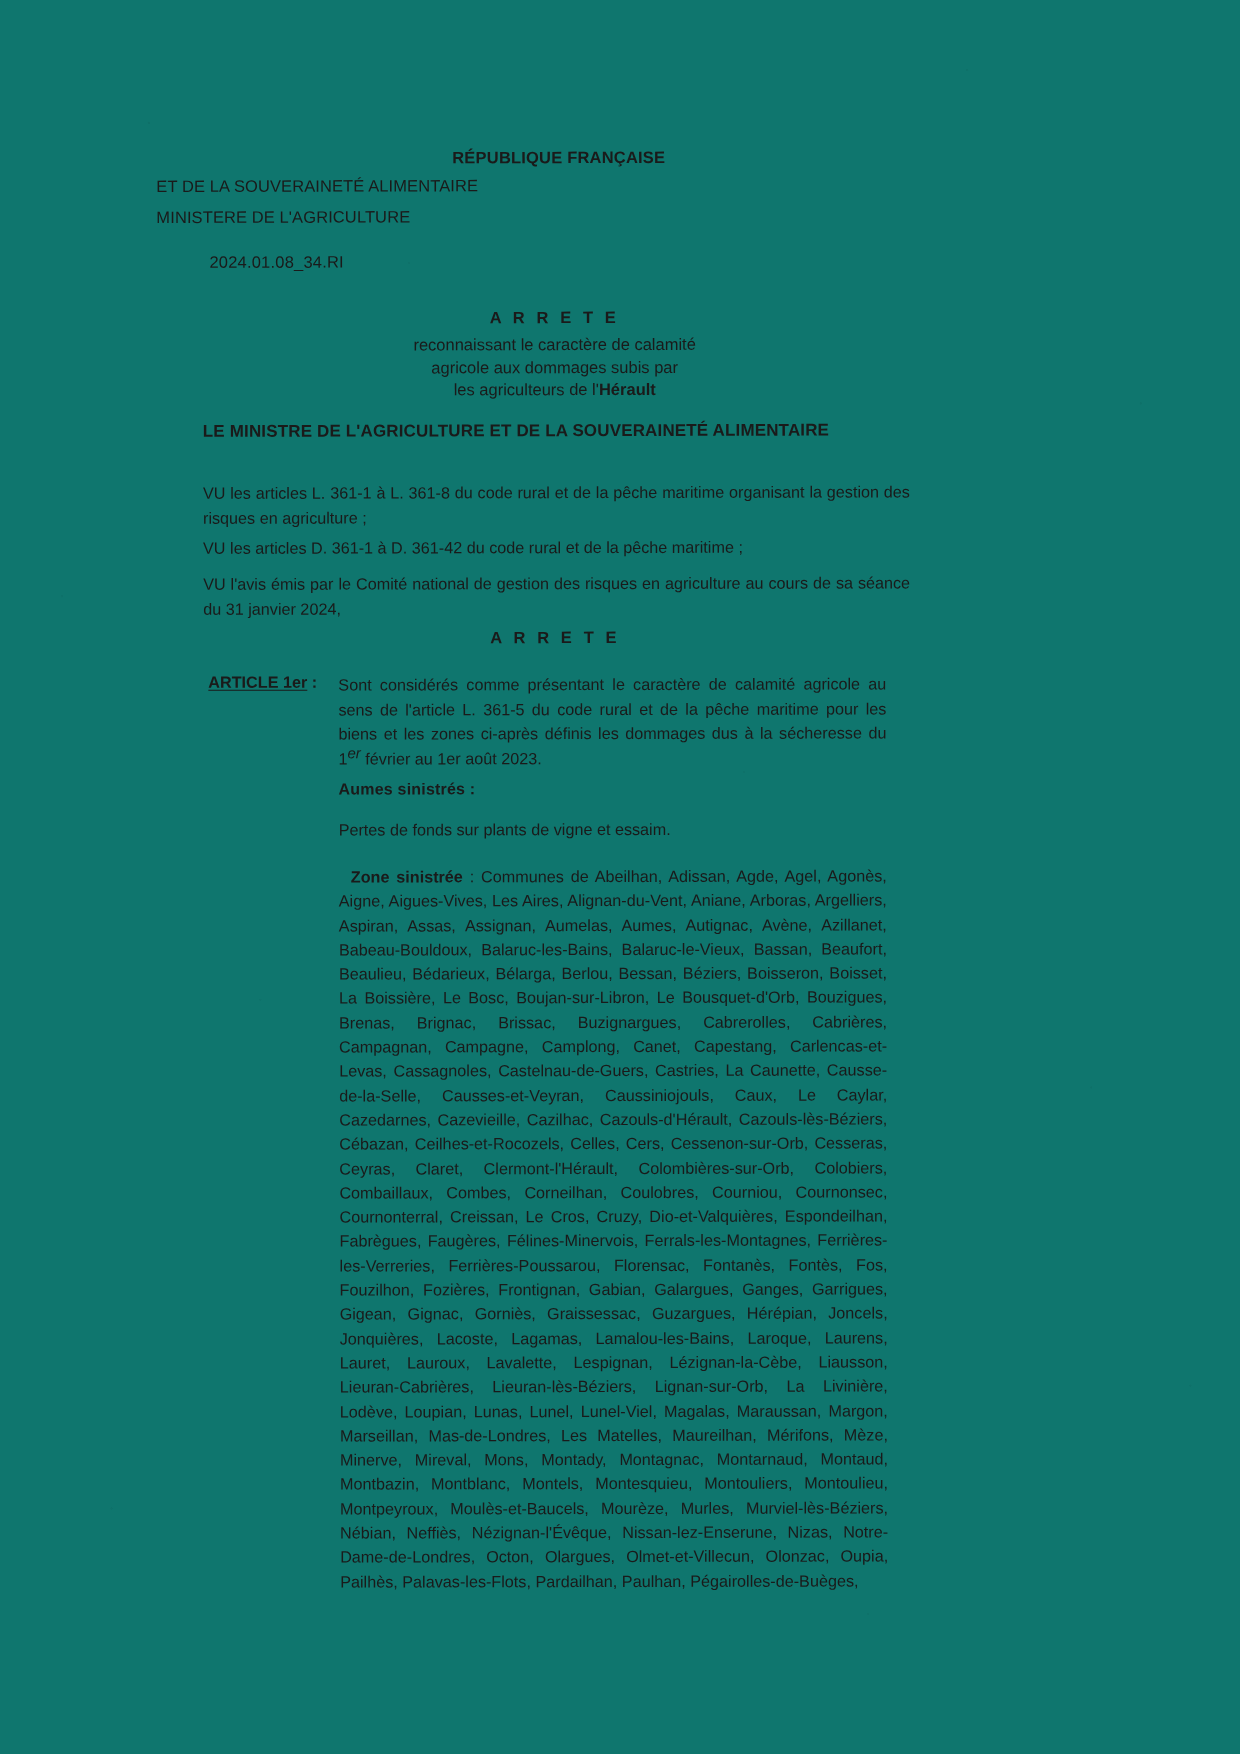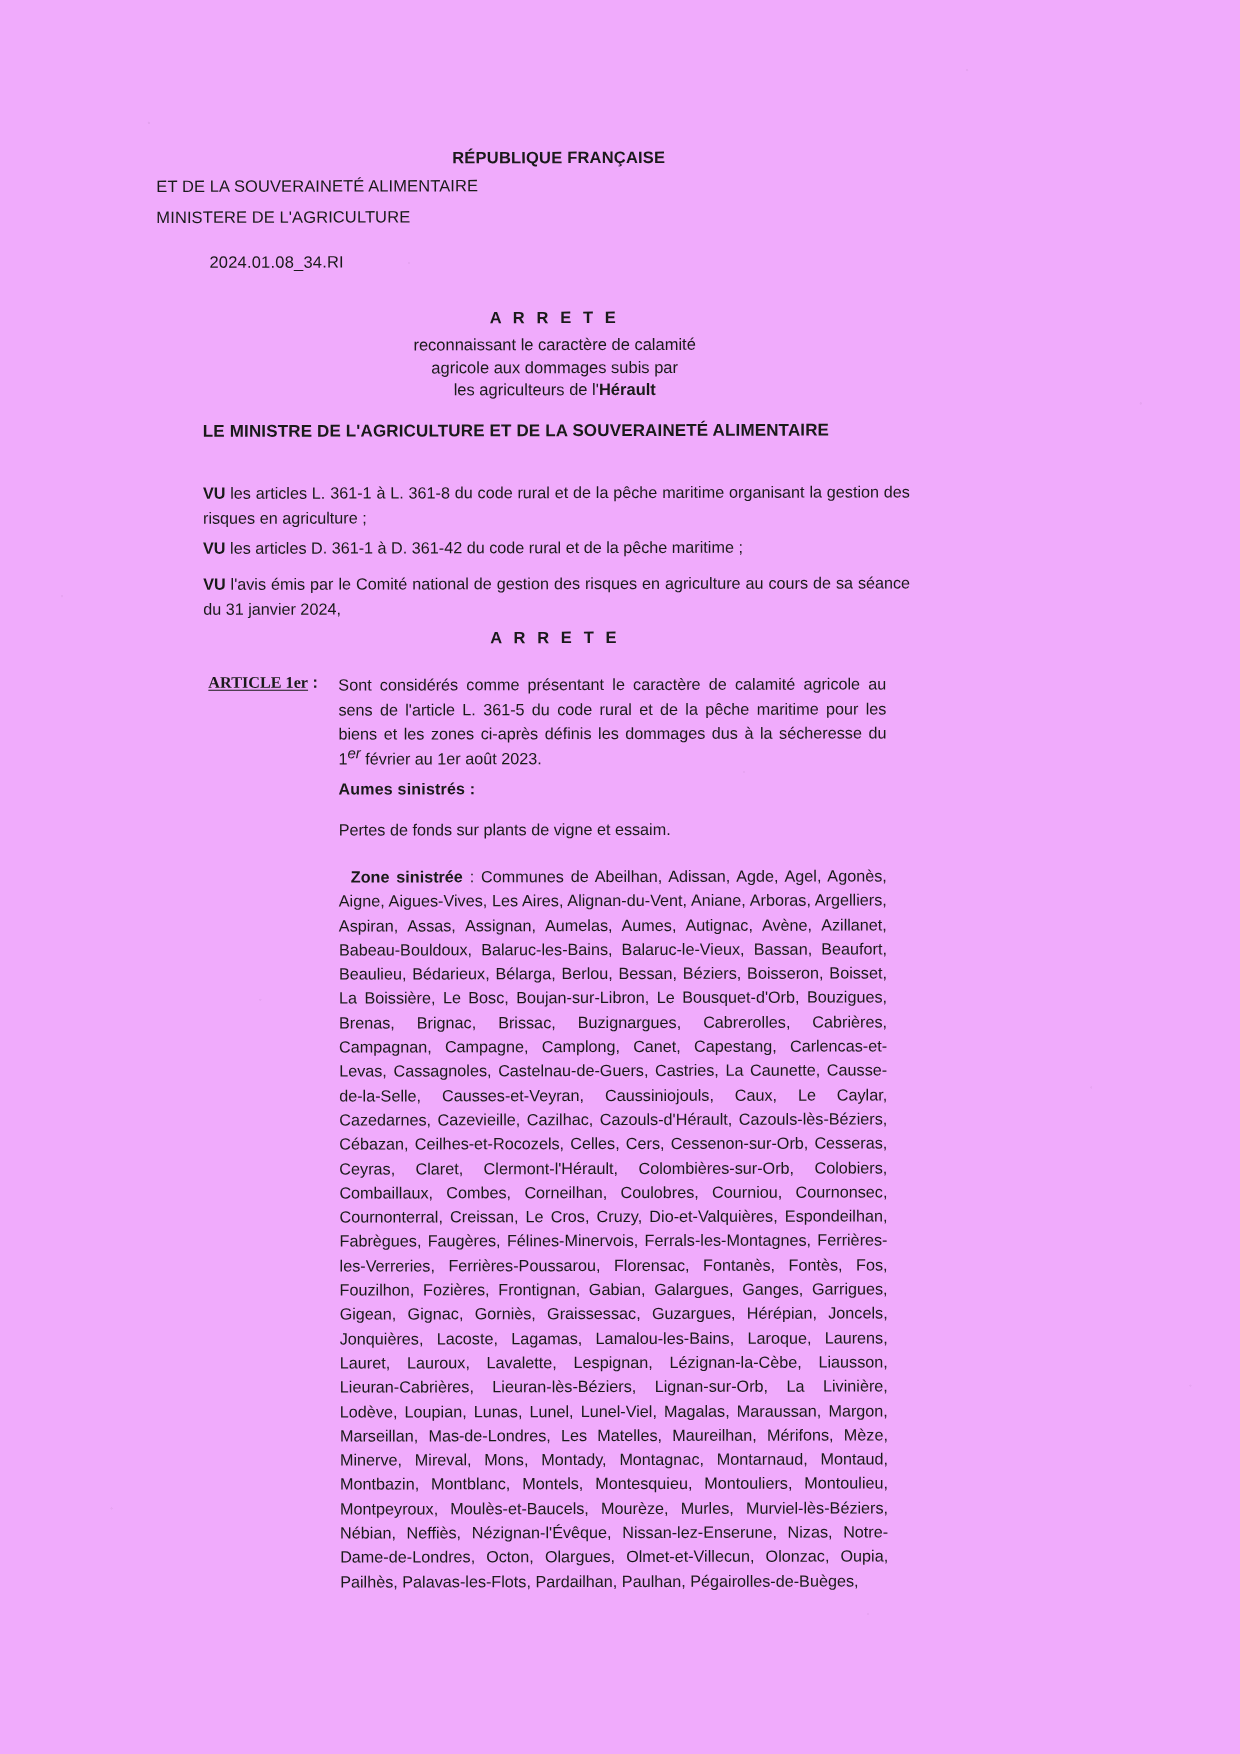--- a/index.html
+++ b/index.html
@@ -10,21 +10,21 @@
   }
   body {
     font-family: "Liberation Sans", sans-serif;
     color: #1a1a1a;
   }
   .page {
     position: relative;
     width: 1240px;
     height: 1754px;
     margin: 0 auto;
-    background: #f0abfc;
+    background: #0f766e;
     overflow: hidden;
   }
   
   .paper-noise {
     position: absolute;
     inset: 0;
     pointer-events: none;
     background:
       radial-gradient(circle at 12% 7%, rgba(0,0,0,.05) 0 1px, transparent 1.4px),
       radial-gradient(circle at 78% 4%, rgba(0,0,0,.045) 0 1px, transparent 1.4px),
@@ -104,21 +104,21 @@
 
   
   .vu {
     position: absolute;
     left: 203px;
     width: 707px;
     font-size: 16.2px;
     line-height: 25px;
     text-align: justify;
   }
-  .vu b { font-weight: bold; }
+  .vu b { font-weight: normal; }
   .vu-1 { top: 480px; }
   .vu-2 { top: 535px; }
   .vu-3 { top: 571px; }
 
   .arrete-2 {
     position: absolute;
     left: 345px;
     top: 628px;
     width: 420px;
     text-align: center;
@@ -132,21 +132,20 @@
     position: absolute;
     left: 208px;
     top: 672px;
     font-size: 16.2px;
     font-weight: bold;
     white-space: nowrap;
   }
   .article-label .underlined {
     text-decoration: underline;
     text-underline-offset: 2px;
-    font-family: Liberation Serif, serif;
   }
   .article-body {
     position: absolute;
     left: 338px;
     top: 672px;
     width: 548px;
     font-size: 16.2px;
     line-height: 24.5px;
     text-align: justify;
   }

